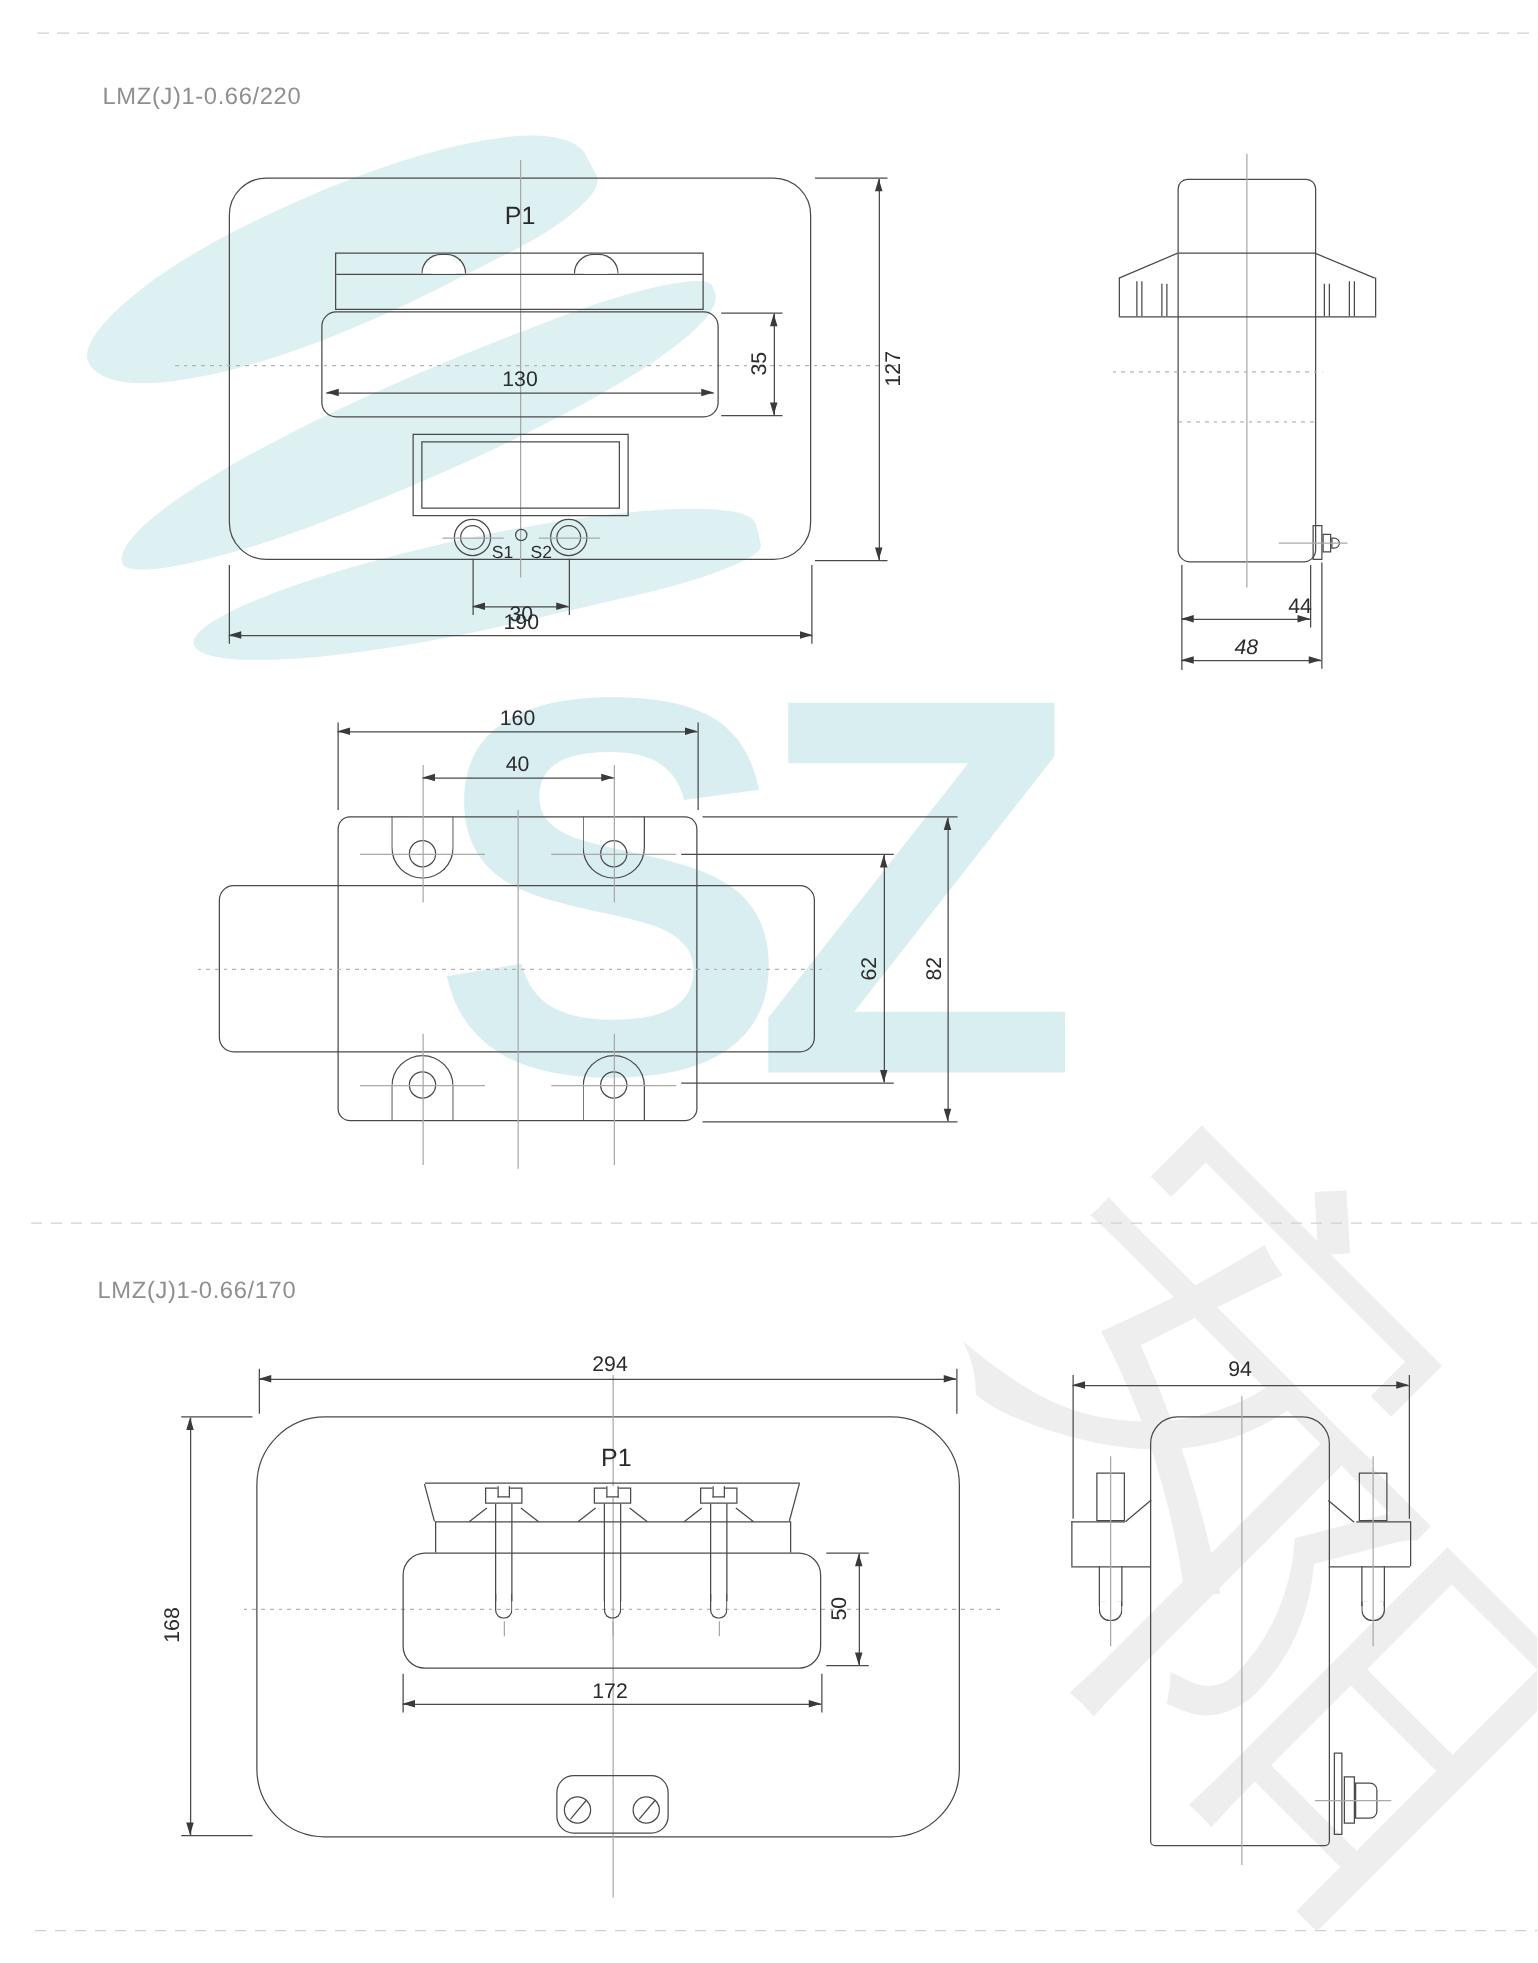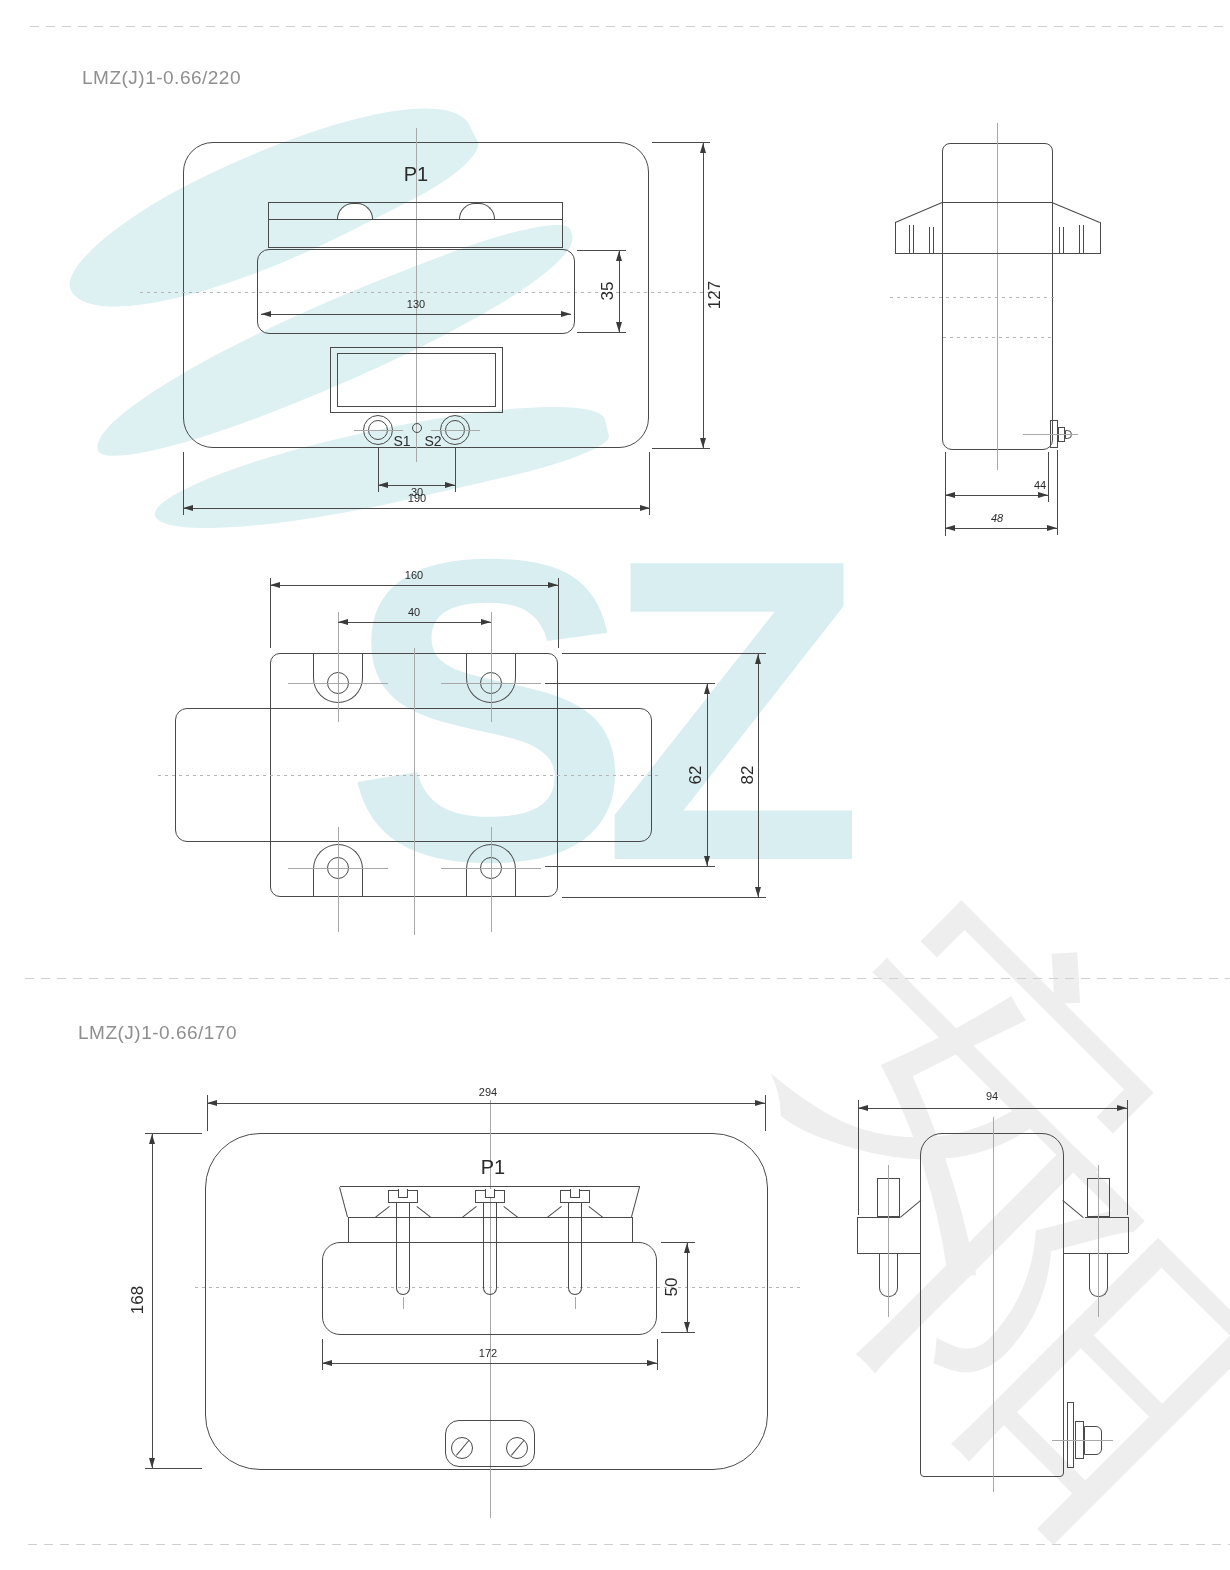--- a/index.html
+++ b/index.html
@@ -8,21 +8,21 @@
   .grp{display:contents;}
   .hl{position:absolute;height:1px;background:var(--line);}
   .vl{position:absolute;width:1px;background:var(--line);}
   .bx{position:absolute;border:1px solid var(--line);background:transparent;box-sizing:border-box;}
   .cir{position:absolute;border:1px solid var(--line);border-radius:50%;background:transparent;box-sizing:border-box;}
   .rot{position:absolute;height:1px;background:var(--line);transform-origin:0 0;}
   .axv{position:absolute;width:1px;background:#a9a9a9;}
   .axh{position:absolute;height:1px;background:#a9a9a9;}
   .doth{position:absolute;height:1px;background:repeating-linear-gradient(90deg,#b4b4b4 0 3px,transparent 3px 7px);}
   .divider{position:absolute;height:1px;background:repeating-linear-gradient(90deg,#d0d0d0 0 9px,transparent 9px 16px);}
-  .dim{position:absolute;font-size:11px;color:#2b2b2b;transform:translate(-50%,-50%);white-space:nowrap;z-index:5;}
+  .dim{position:absolute;font-size:17px;color:#2b2b2b;transform:translate(-50%,-50%);white-space:nowrap;z-index:5;}
   .dimv{position:absolute;font-size:17px;color:#2b2b2b;transform:translate(-50%,-50%) rotate(-90deg);white-space:nowrap;z-index:5;}
   .lbl{position:absolute;color:#2b2b2b;transform:translate(-50%,-50%);white-space:nowrap;z-index:5;}
   .title{position:absolute;font-size:19px;color:#8f8f8f;letter-spacing:.5px;z-index:5;}
   .arl{position:absolute;width:0;height:0;border-top:3px solid transparent;border-bottom:3px solid transparent;border-right:10px solid #3a3a3a;}
   .arr{position:absolute;width:0;height:0;border-top:3px solid transparent;border-bottom:3px solid transparent;border-left:10px solid #3a3a3a;}
   .aru{position:absolute;width:0;height:0;border-left:3px solid transparent;border-right:3px solid transparent;border-bottom:10px solid #3a3a3a;}
   .ard{position:absolute;width:0;height:0;border-left:3px solid transparent;border-right:3px solid transparent;border-top:10px solid #3a3a3a;}
   .wm{position:absolute;z-index:0;pointer-events:none;}
   .wm-band{position:absolute;background:#ddf0f2;}
   .wm-letters{position:absolute;font-weight:bold;color:#d9eef1;font-size:430px;line-height:1;letter-spacing:-30px;}

